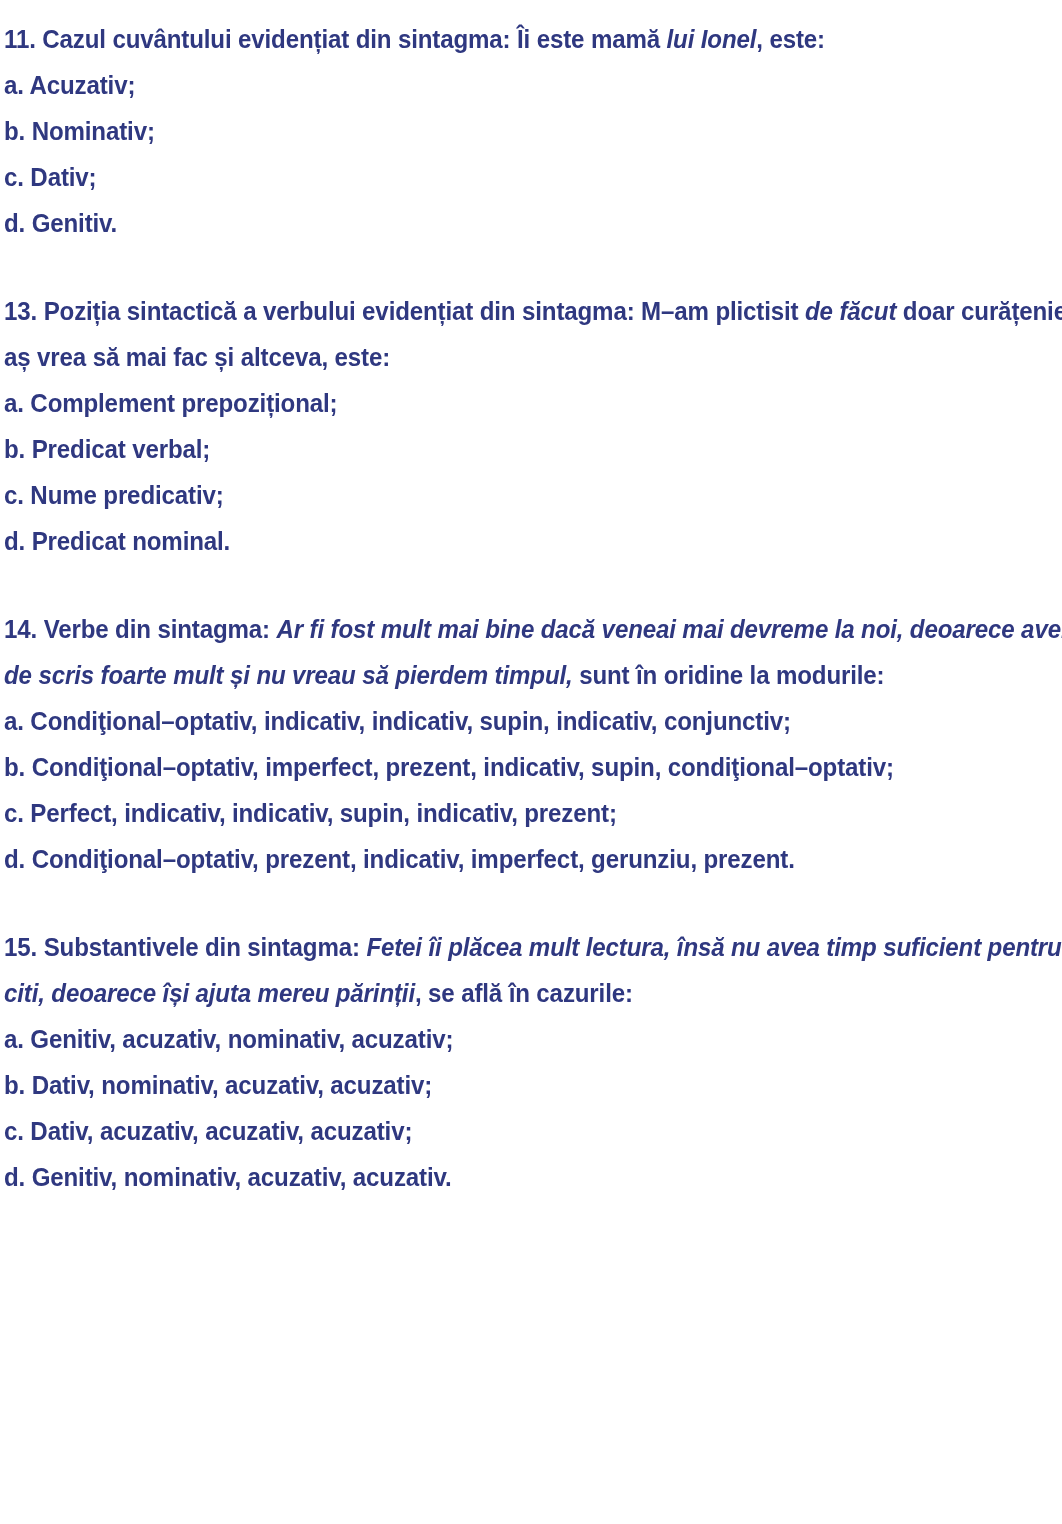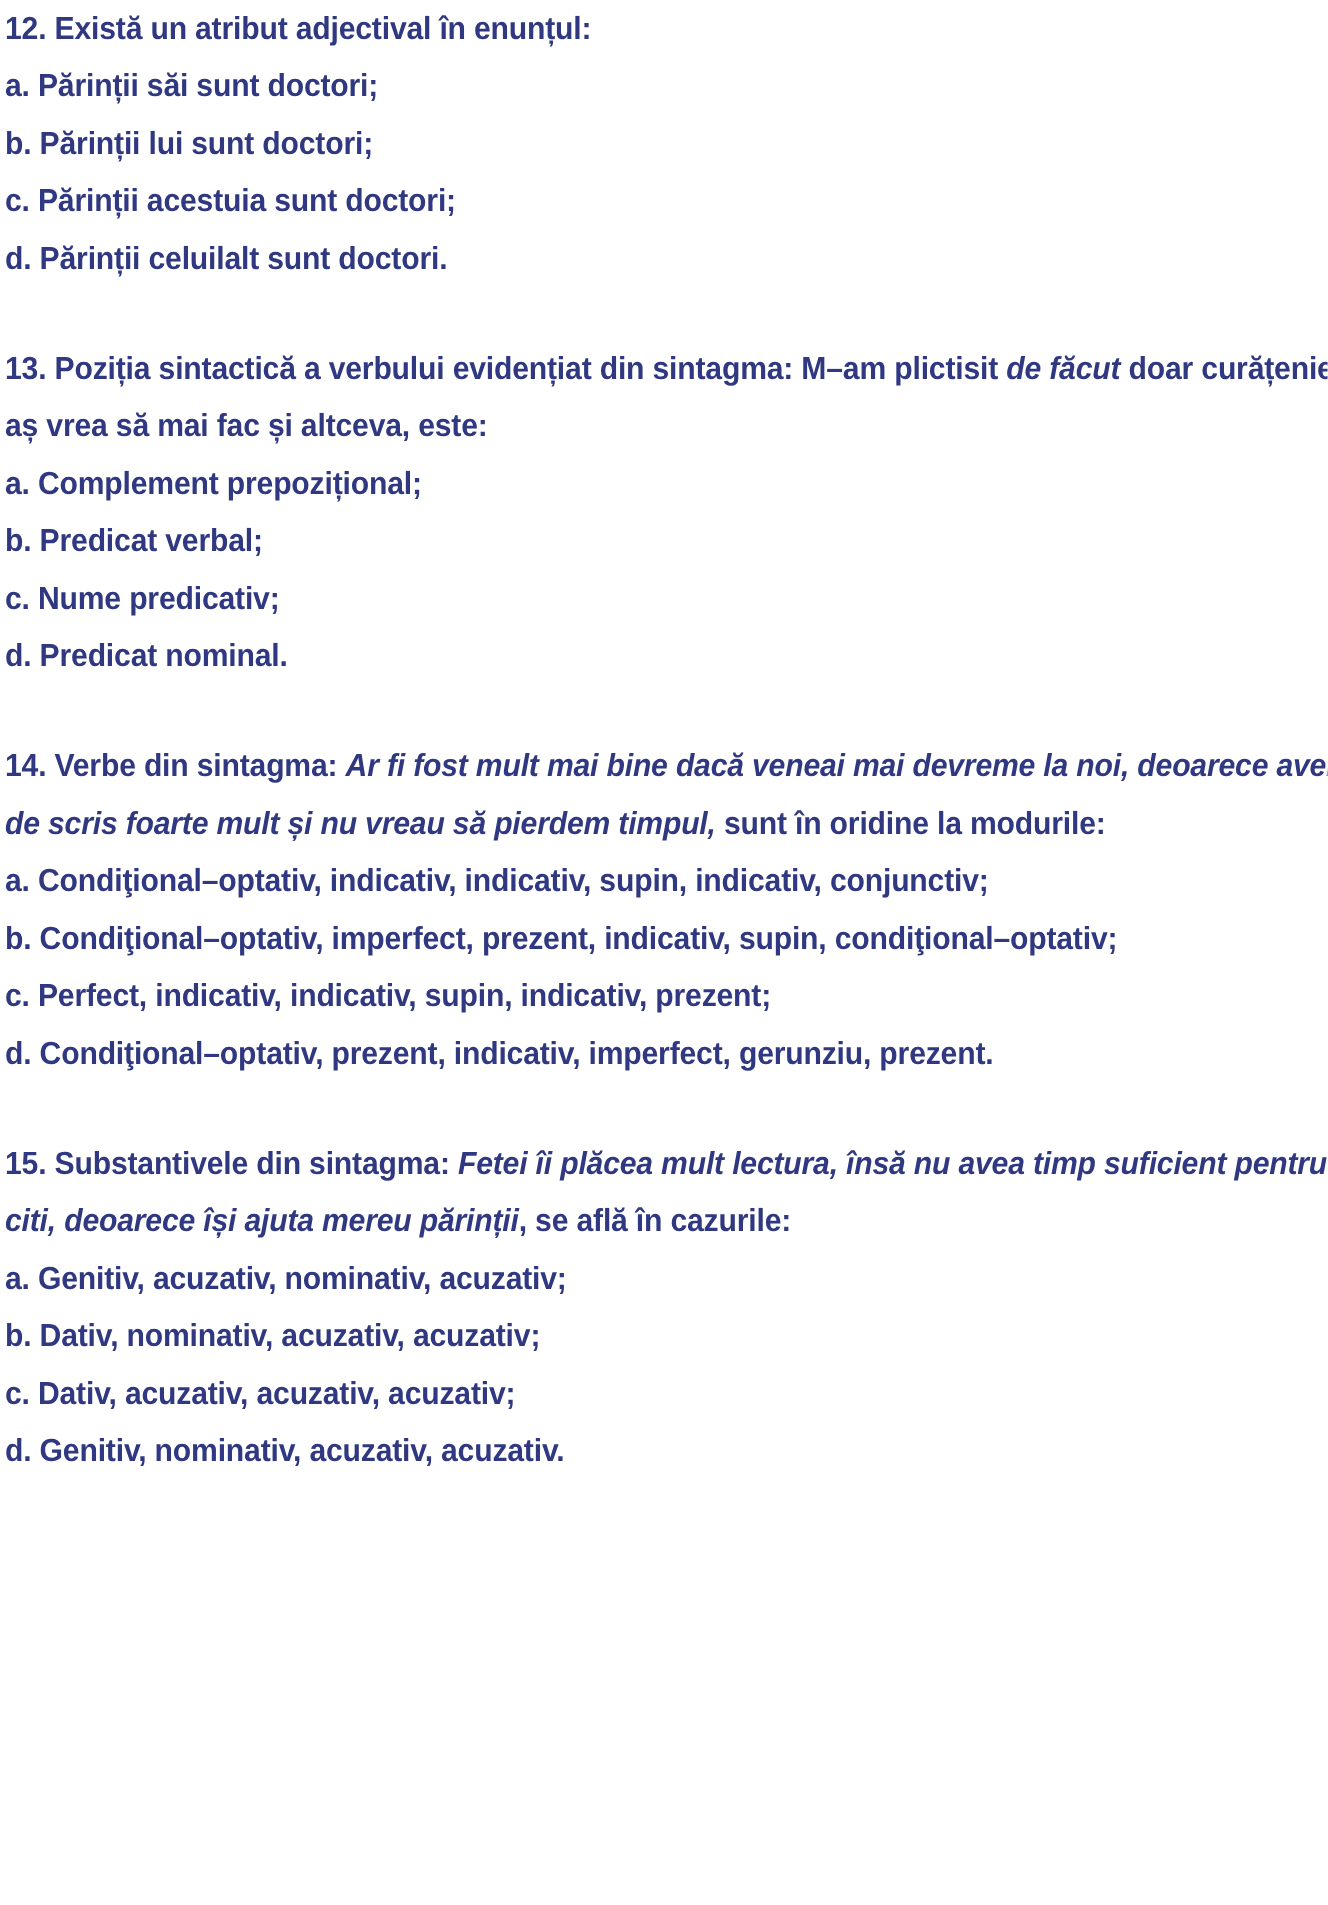--- a/index.html
+++ b/index.html
@@ -68,26 +68,26 @@
   
   #q11 {
     padding-top: 16px;
   }
 </style>
 </head>
 <body>
 
 <div id="sheet">
   <div class="quiz" id="quiz-list">
-      <div class="question-block" id="q12">
-        <div class="line stem"><span>12. Există un atribut adjectival în enunțul:</span></div>
-        <div class="line option">a. Părinții săi sunt doctori;</div>
-        <div class="line option">b. Părinții lui sunt doctori;</div>
-        <div class="line option">c. Părinții acestuia sunt doctori;</div>
-        <div class="line option">d. Părinții celuilalt sunt doctori.</div>
+      <div class="question-block" id="q11">
+        <div class="line stem"><span>11. Cazul cuvântului evidențiat din sintagma: Îi este mamă </span><span class="em">lui Ionel</span><span>, este:</span></div>
+        <div class="line option">a. Acuzativ;</div>
+        <div class="line option">b. Nominativ;</div>
+        <div class="line option">c. Dativ;</div>
+        <div class="line option">d. Genitiv.</div>
       </div>
       <div class="question-block" id="q13">
         <div class="line stem"><span>13. Poziția sintactică a verbului evidențiat din sintagma: M–am plictisit </span><span class="em">de făcut</span><span> doar curățenie,</span></div>
         <div class="line stem"><span>aș vrea să mai fac și altceva, este:</span></div>
         <div class="line option">a. Complement prepozițional;</div>
         <div class="line option">b. Predicat verbal;</div>
         <div class="line option">c. Nume predicativ;</div>
         <div class="line option">d. Predicat nominal.</div>
       </div>
       <div class="question-block" id="q14">

